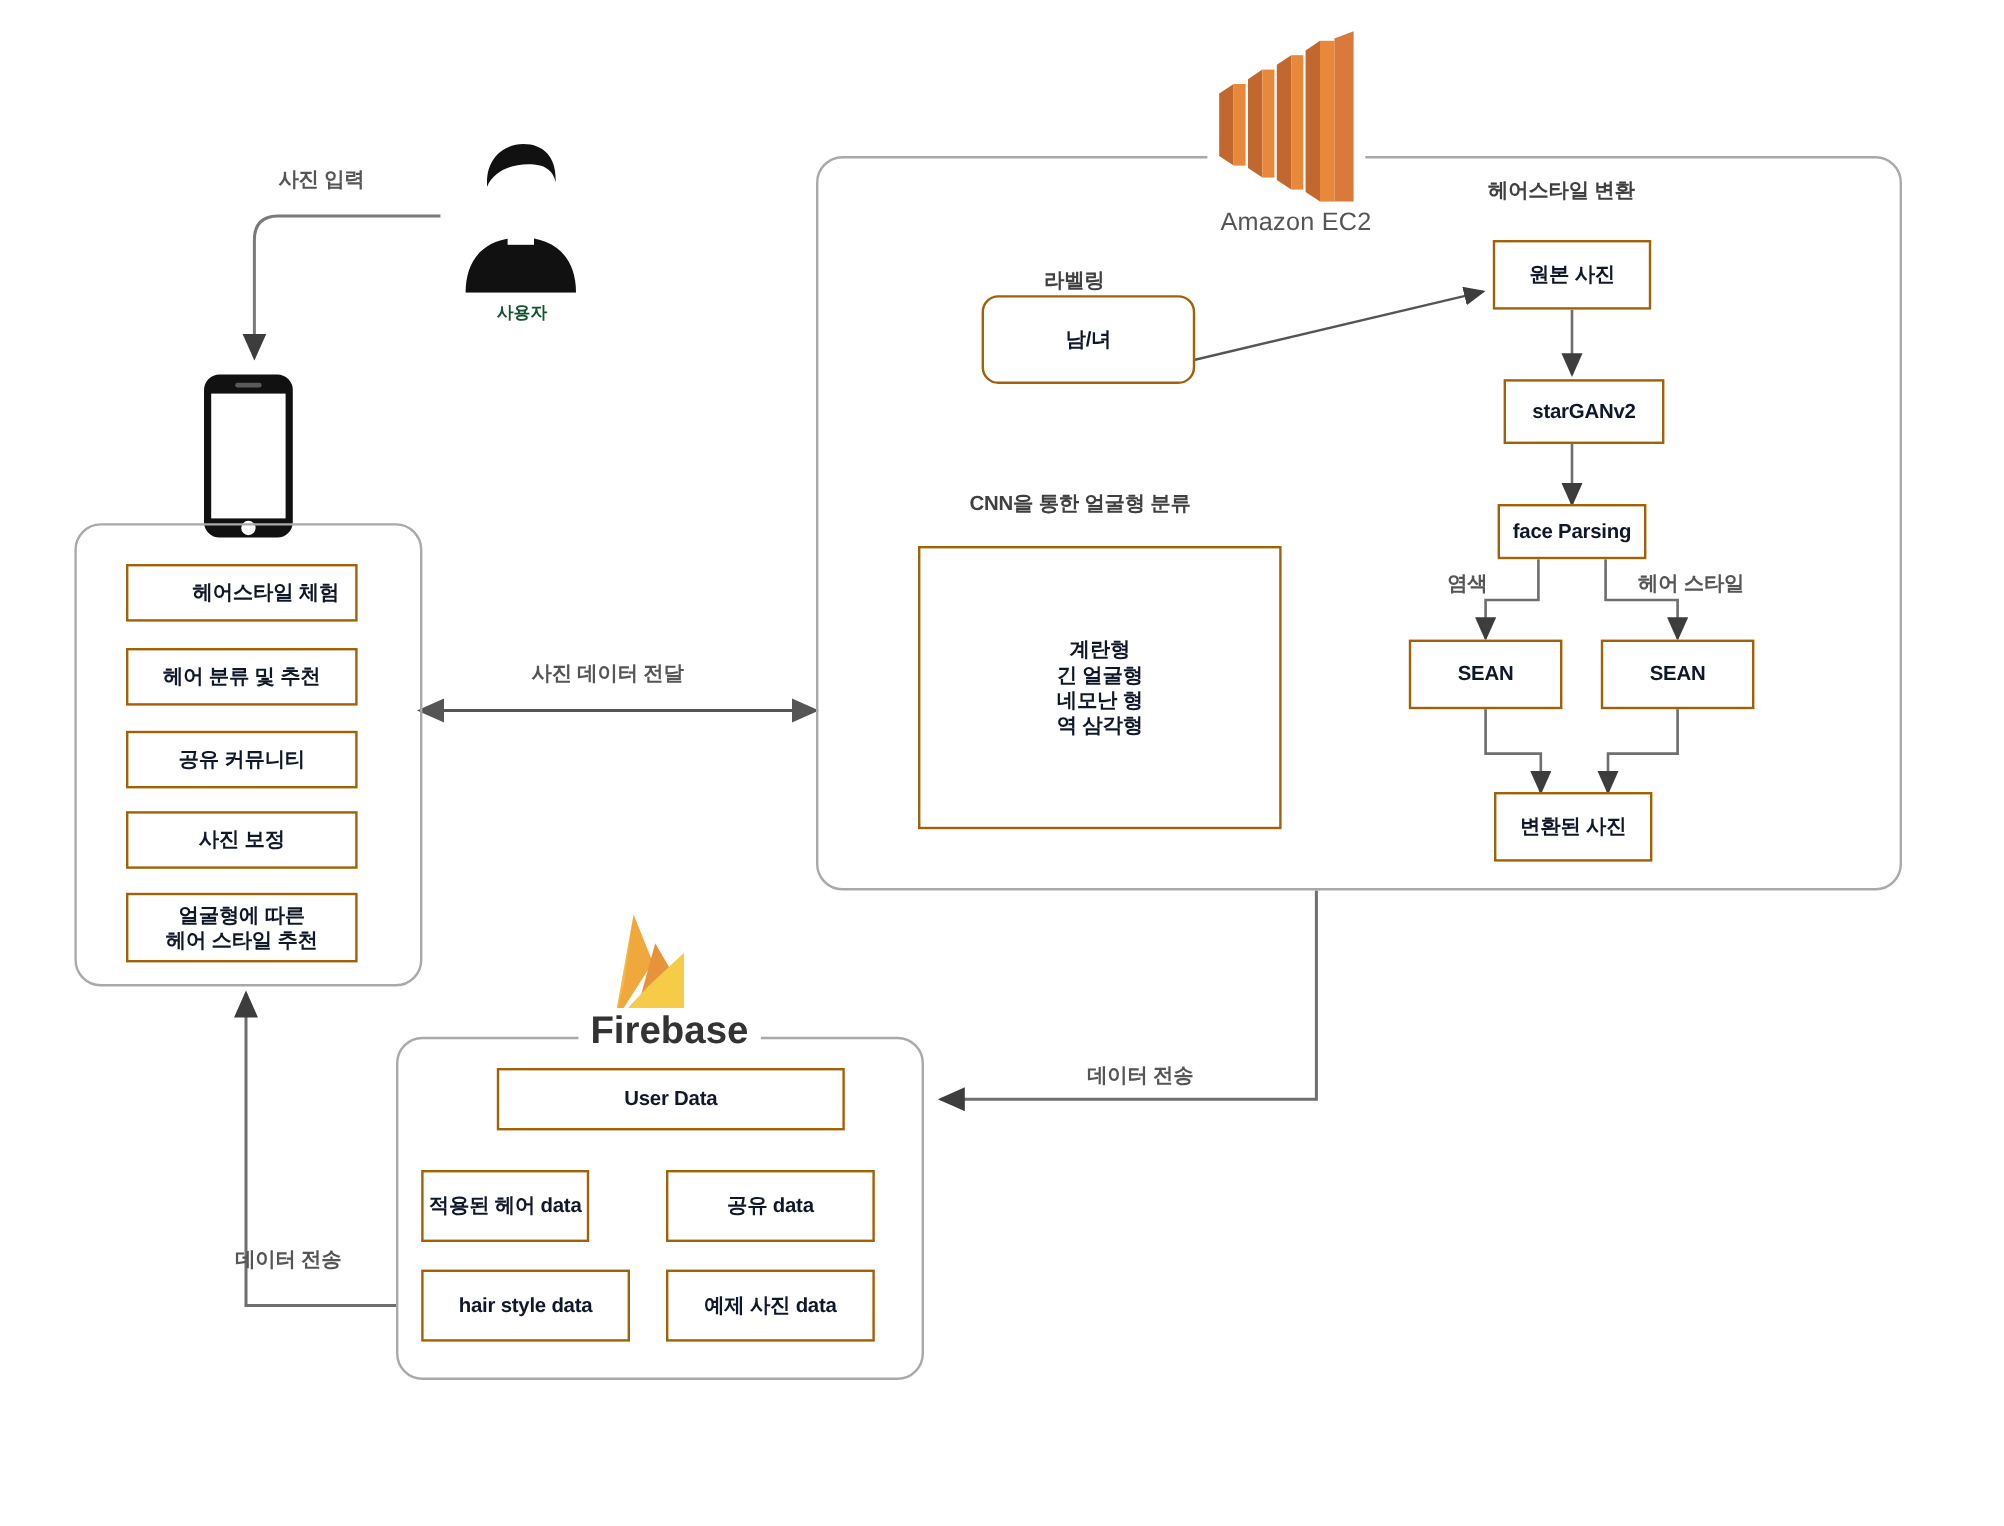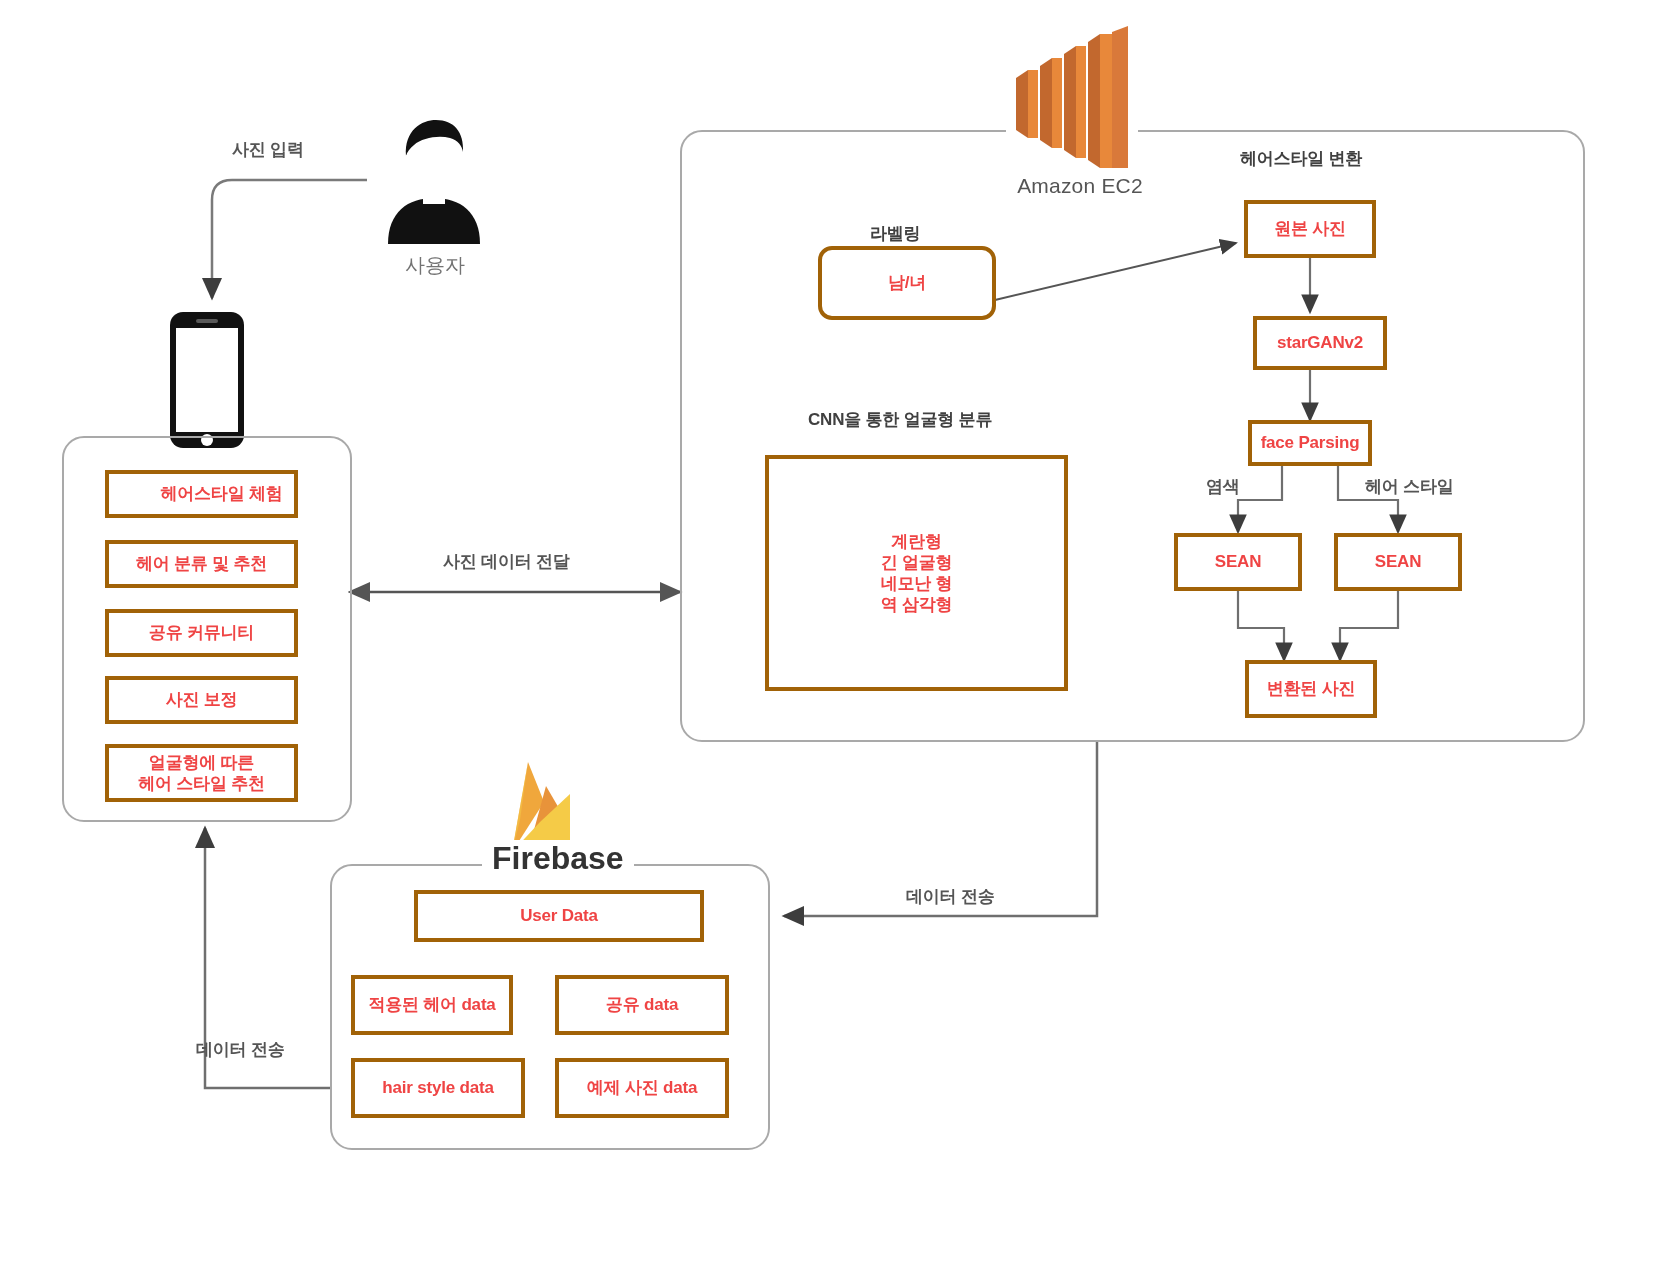--- a/index.html
+++ b/index.html
@@ -24,30 +24,30 @@
   
   .rbox {
     position: absolute;
     border: 2px solid #a9a9a9;
     border-radius: 22px;
     background: transparent;
     box-sizing: border-box;
   }
   .sbox {
     position: absolute;
-    border: 4px solid #a16207;
+    border: 2px solid #a16207;
     background: #ffffff;
     box-sizing: border-box;
     display: flex;
     align-items: center;
     justify-content: center;
     text-align: center;
     font-size: 17px;
     font-weight: bold;
-    color: #ef4444;
+    color: #0f172a;
     line-height: 1.25;
     letter-spacing: -0.2px;
   }
 
   .caption {
     position: absolute;
     font-size: 17px;
     font-weight: bold;
     color: #404040;
     white-space: nowrap;
@@ -72,23 +72,23 @@
   }
   .aws-label {
     position: absolute;
     font-size: 21px;
     color: #555555;
     white-space: nowrap;
     letter-spacing: 0.2px;
   }
   .user-label {
     position: absolute;
-    font-size: 20px;
-    font-weight: normal;
-    color: #737373;
+    font-size: 14px;
+    font-weight: bold;
+    color: #14532d;
     white-space: nowrap;
   }
 
   
   svg.overlay {
     position: absolute;
     left: 0; top: 0;
     width: 1670px;
     height: 1272px;
     pointer-events: none;
@@ -246,18 +246,18 @@
       <polygon points="12,104 28,14 44,54" fill="#F0A73C"></polygon>
       <polygon points="28,104 46,38 60,62" fill="#E8933A"></polygon>
       <polygon points="12,104 70,104 70,46 40,74" fill="#F5CB47"></polygon>
       <polygon points="12,104 28,14 20,72" fill="#F5CB47" opacity="0.55"></polygon>
     </svg>
   </div>
   <div class="plain-label" style="left:482px; top:840px;">Firebase</div>
 
   <div class="sbox" style="left:414px; top:890px; width:290px; height:52px;">User Data</div>
 
-  <div class="sbox" style="left:351px; top:975px; width:162px; height:60px;">적용된 헤어 data</div>
+  <div class="sbox" style="left:351px; top:975px; width:140px; height:60px;">적용된 헤어 data</div>
   <div class="sbox" style="left:555px; top:975px; width:174px; height:60px;">공유 data</div>
   <div class="sbox" style="left:351px; top:1058px; width:174px; height:60px;">hair style data</div>
   <div class="sbox" style="left:555px; top:1058px; width:174px; height:60px;">예제 사진 data</div>
 
 </div>
 
 </body></html>

